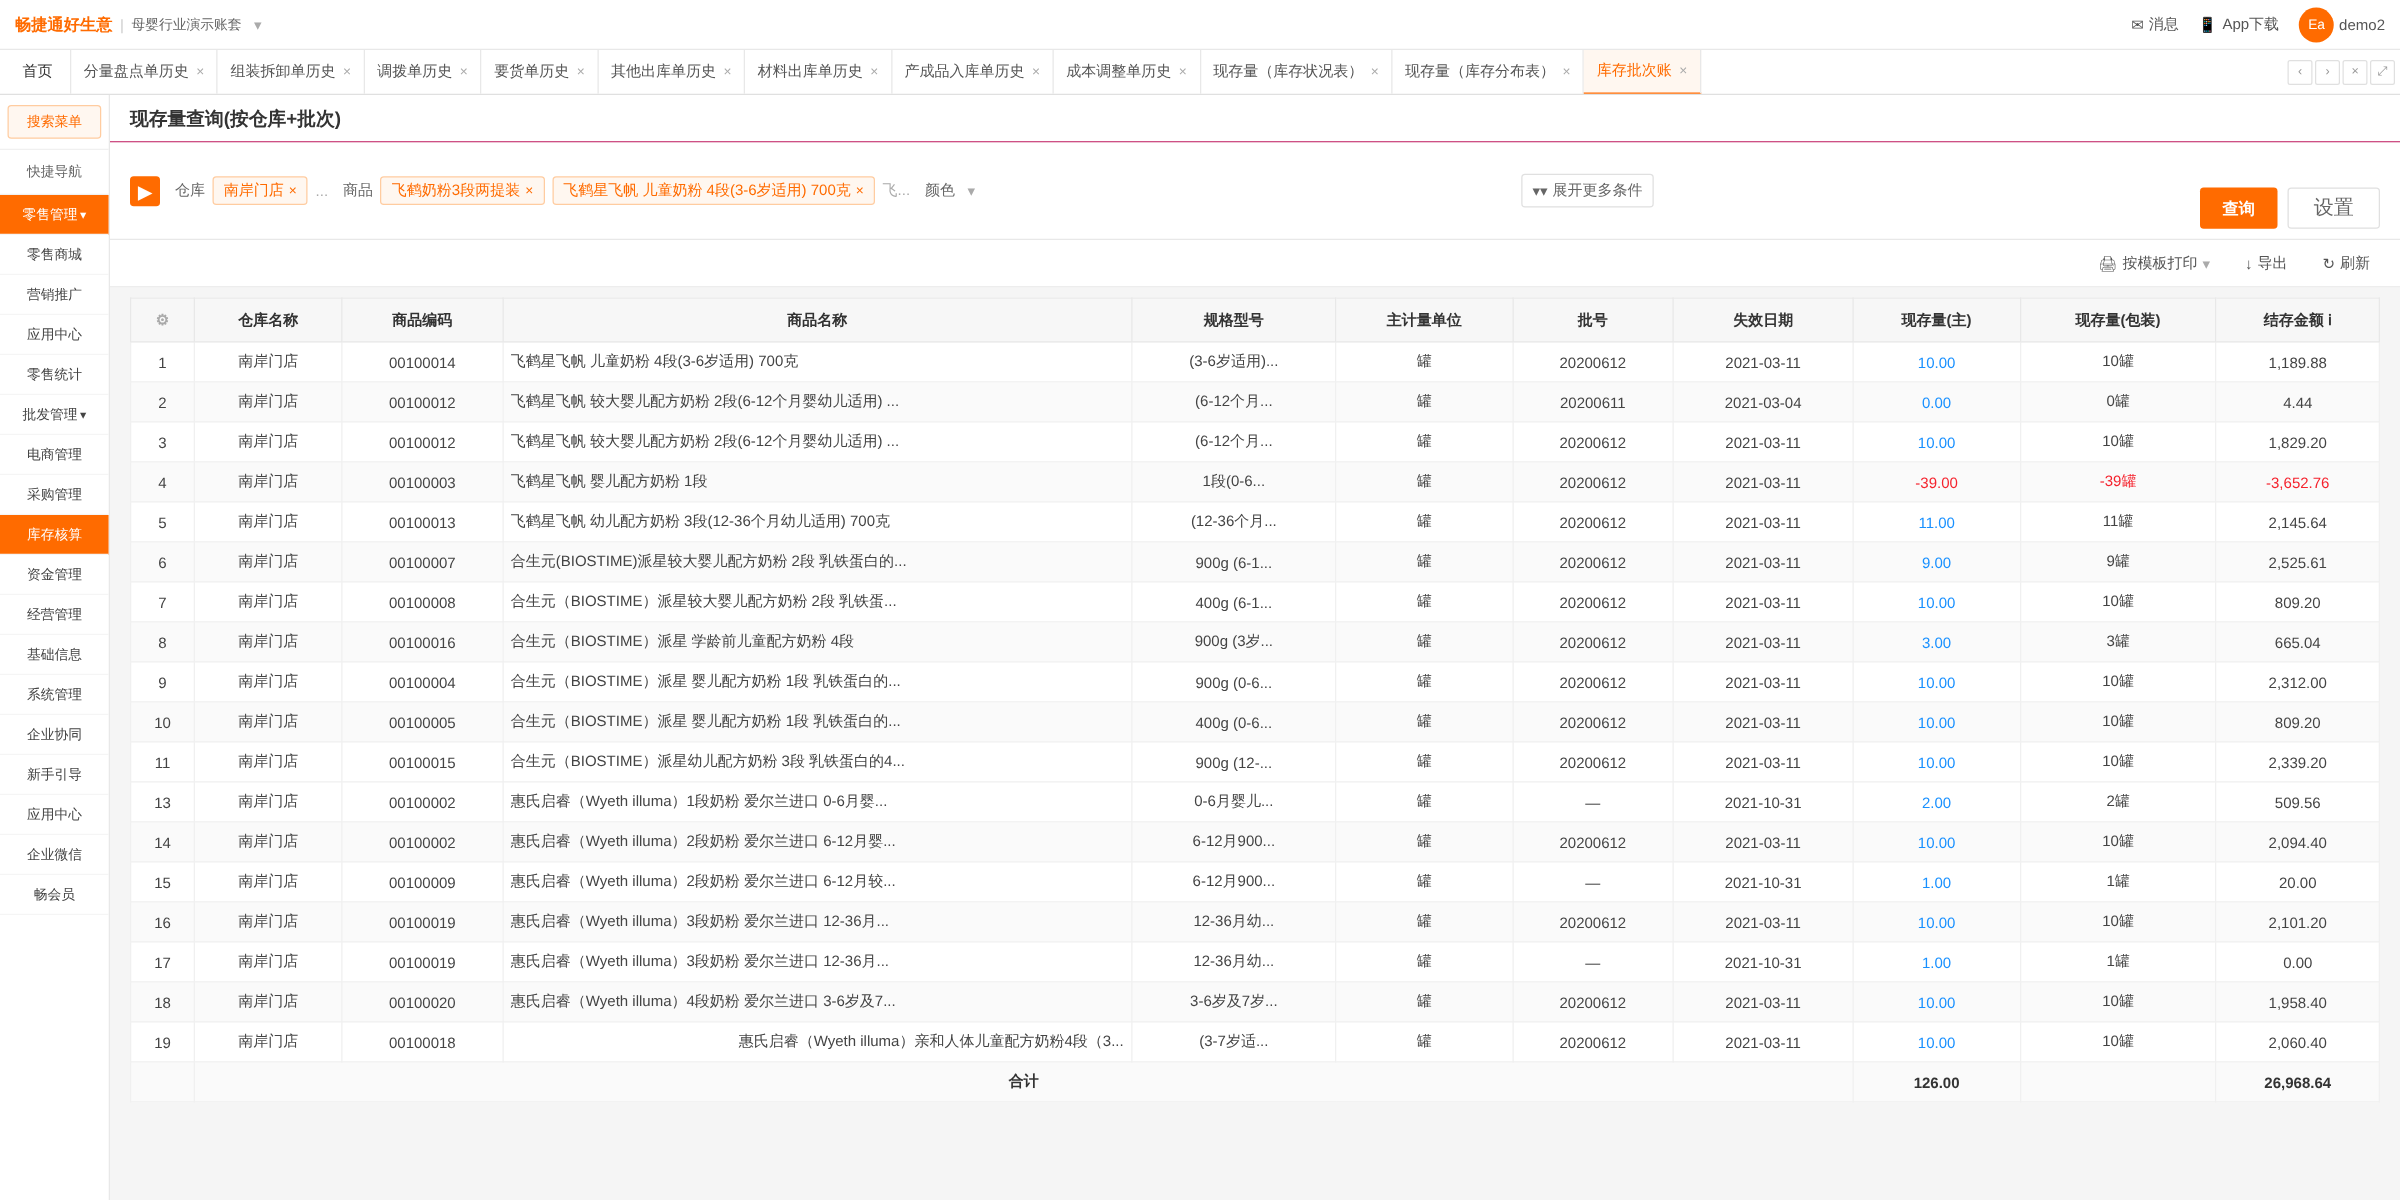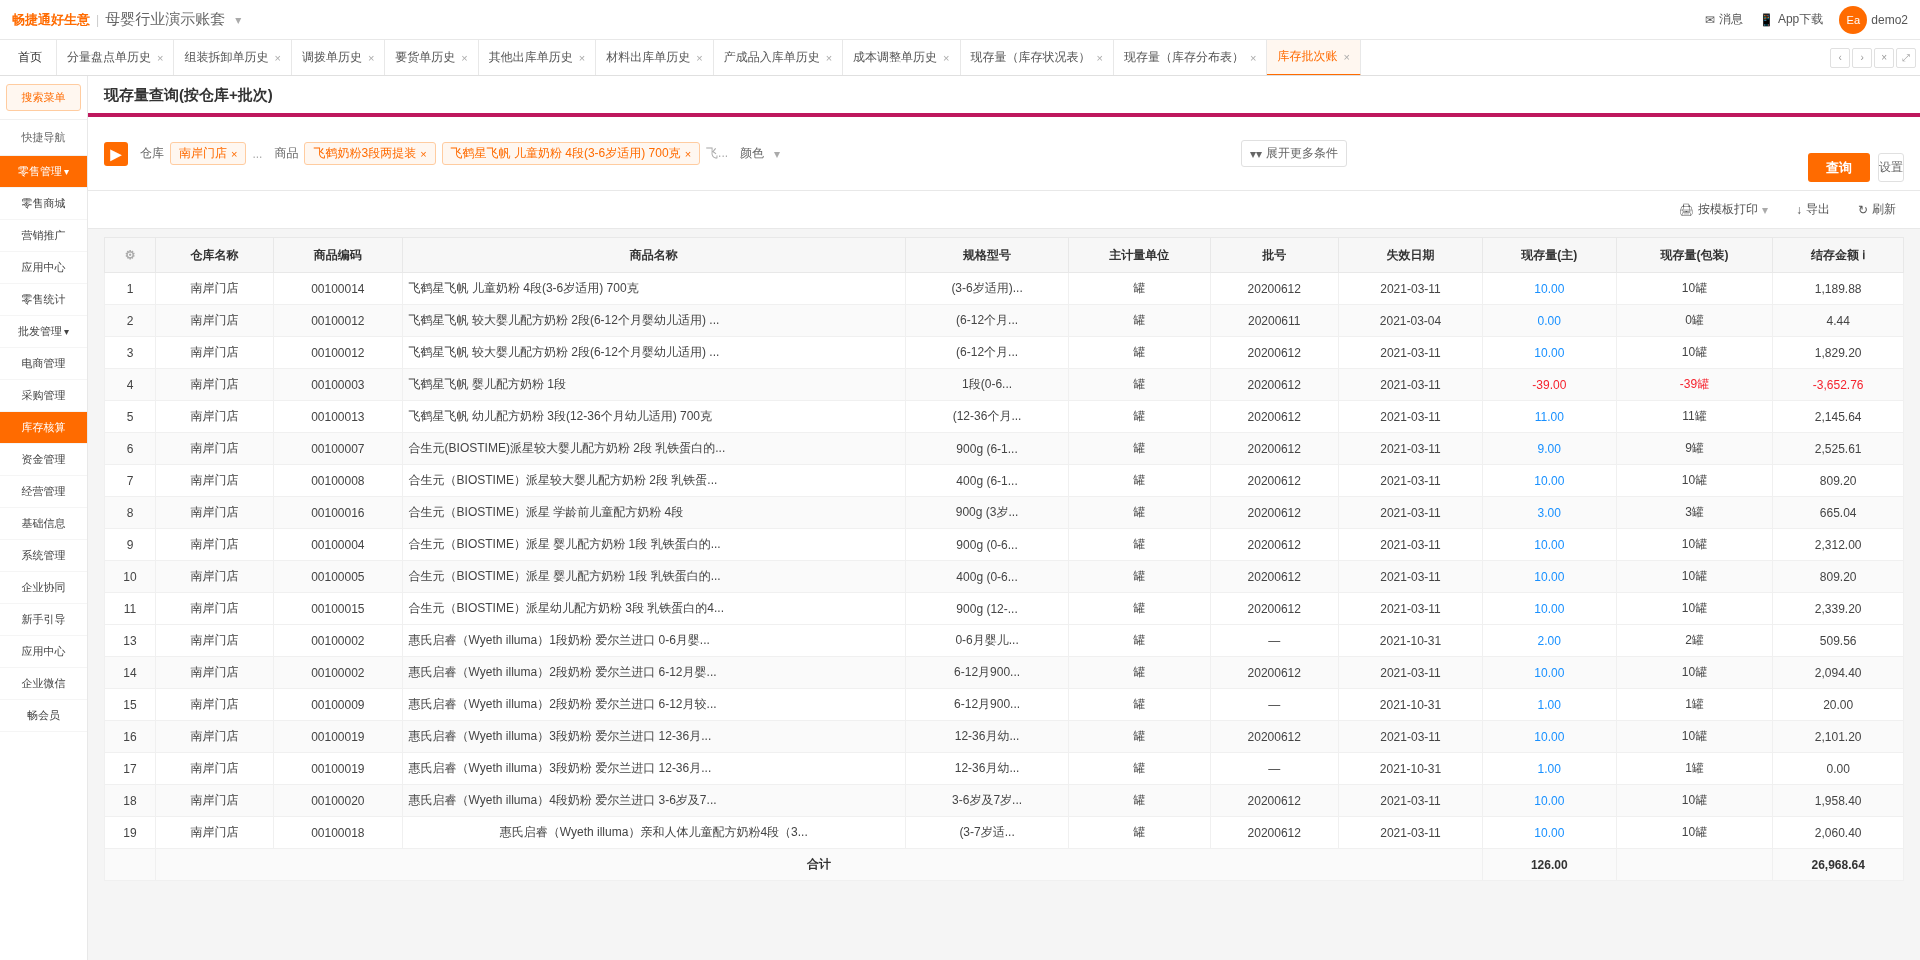--- a/index.html
+++ b/index.html
@@ -5,21 +5,21 @@
     * { box-sizing: border-box; margin: 0; padding: 0; }
     body { font-family: 'Microsoft YaHei', Arial, sans-serif; font-size: 12px; background: #f5f5f5; color: #333; }
 
     
     .top-bar {
       display: flex; align-items: center; background: #fff; height: 40px;
       padding: 0 12px; border-bottom: 1px solid #e8e8e8; justify-content: space-between;
     }
     .logo-area { display: flex; align-items: center; gap: 6px; }
     .logo-text { color: #ff6b00; font-weight: bold; font-size: 13px; }
-    .logo-sub { color: #666; font-size: 15px; }
+    .logo-sub { color: #666; font-size: 11px; }
     .top-right { display: flex; align-items: center; gap: 16px; }
     .top-btn { display: flex; align-items: center; gap: 4px; color: #555; cursor: pointer; font-size: 12px; }
     .avatar { width: 28px; height: 28px; border-radius: 50%; background: #ff6b00; display: flex; align-items: center; justify-content: center; color: #fff; font-size: 11px; }
 
     
     .tab-bar {
       display: flex; align-items: center; background: #fff; height: 36px;
       border-bottom: 1px solid #e0e0e0; overflow: hidden; padding: 0 4px;
     }
     .tab-item {
@@ -53,21 +53,21 @@
       color: #444; border-bottom: 1px solid #f5f5f5;
     }
     .sidebar-item.active { background: #ff6b00; color: #fff; }
     .sidebar-item.has-arrow { display: flex; align-items: center; justify-content: center; gap: 2px; }
 
     
     .content { flex: 1; display: flex; flex-direction: column; overflow: hidden; background: #f5f5f5; }
 
     
     .page-header {
-      background: #fff; padding: 10px 16px 0 16px; border-bottom: 4px solid #be185d;
+      background: #fff; padding: 10px 16px 0 16px; border-bottom: 1px solid #be185d;
     }
     .page-title { font-size: 15px; font-weight: bold; color: #333; margin-bottom: 8px; }
 
     
     .filter-bar {
       background: #fff; padding: 8px 16px; border-bottom: 1px solid #e8e8e8;
       display: flex; align-items: center; gap: 12px; flex-wrap: wrap;
     }
     .filter-expand-btn {
       display: flex; align-items: center; justify-content: center; width: 24px; height: 24px;
@@ -86,21 +86,21 @@
       font-size: 12px; border: none; background: none; padding: 4px 8px;
       border: 1px solid #e0e0e0; border-radius: 3px;
     }
     .filter-right { margin-left: auto; display: flex; gap: 8px; margin-top: 28px; }
     .btn-query {
       background: #ff6b00; color: #fff; border: none; border-radius: 3px;
       padding: 5px 18px; cursor: pointer; font-size: 13px; font-weight: bold;
     }
     .btn-setting {
       background: #fff; color: #666; border: 1px solid #e0e0e0; border-radius: 3px;
-      padding: 5px 0; cursor: pointer; font-size: 12px;
+      padding: 5px 20px; cursor: pointer; font-size: 16px;
     }
 
     
     .toolbar {
       background: #fff; padding: 6px 16px; border-bottom: 1px solid #e8e8e8;
       display: flex; align-items: center; gap: 12px; justify-content: flex-end;
     }
     .toolbar-btn {
       display: flex; align-items: center; gap: 4px; color: #555; cursor: pointer;
       font-size: 12px; border: none; background: none; padding: 4px 8px;
@@ -545,21 +545,21 @@
     <td>20200612</td>
     <td>2021-03-11</td>
     <td style=""><span class="num-link" style="">10.00</span></td>
     <td style="">10罐</td>
     <td style="">1,958.40</td>
   </tr>
             <tr style="background: rgb(255, 255, 255);">
     <td>19</td>
     <td>南岸门店</td>
     <td>00100018</td>
-    <td style="text-align:center;max-width:260px;overflow:hidden;text-overflow:ellipsis;white-space:nowrap;">惠氏启睿（Wyeth illuma）亲和人体儿童配方奶粉4段（3...</td>
+    <td style="text-align:right;max-width:260px;overflow:hidden;text-overflow:ellipsis;white-space:nowrap;">惠氏启睿（Wyeth illuma）亲和人体儿童配方奶粉4段（3...</td>
     <td>(3-7岁适...</td>
     <td>罐</td>
     <td>20200612</td>
     <td>2021-03-11</td>
     <td style=""><span class="num-link" style="">10.00</span></td>
     <td style="">10罐</td>
     <td style="">2,060.40</td>
   </tr>
           </tbody>
         <tfoot>

